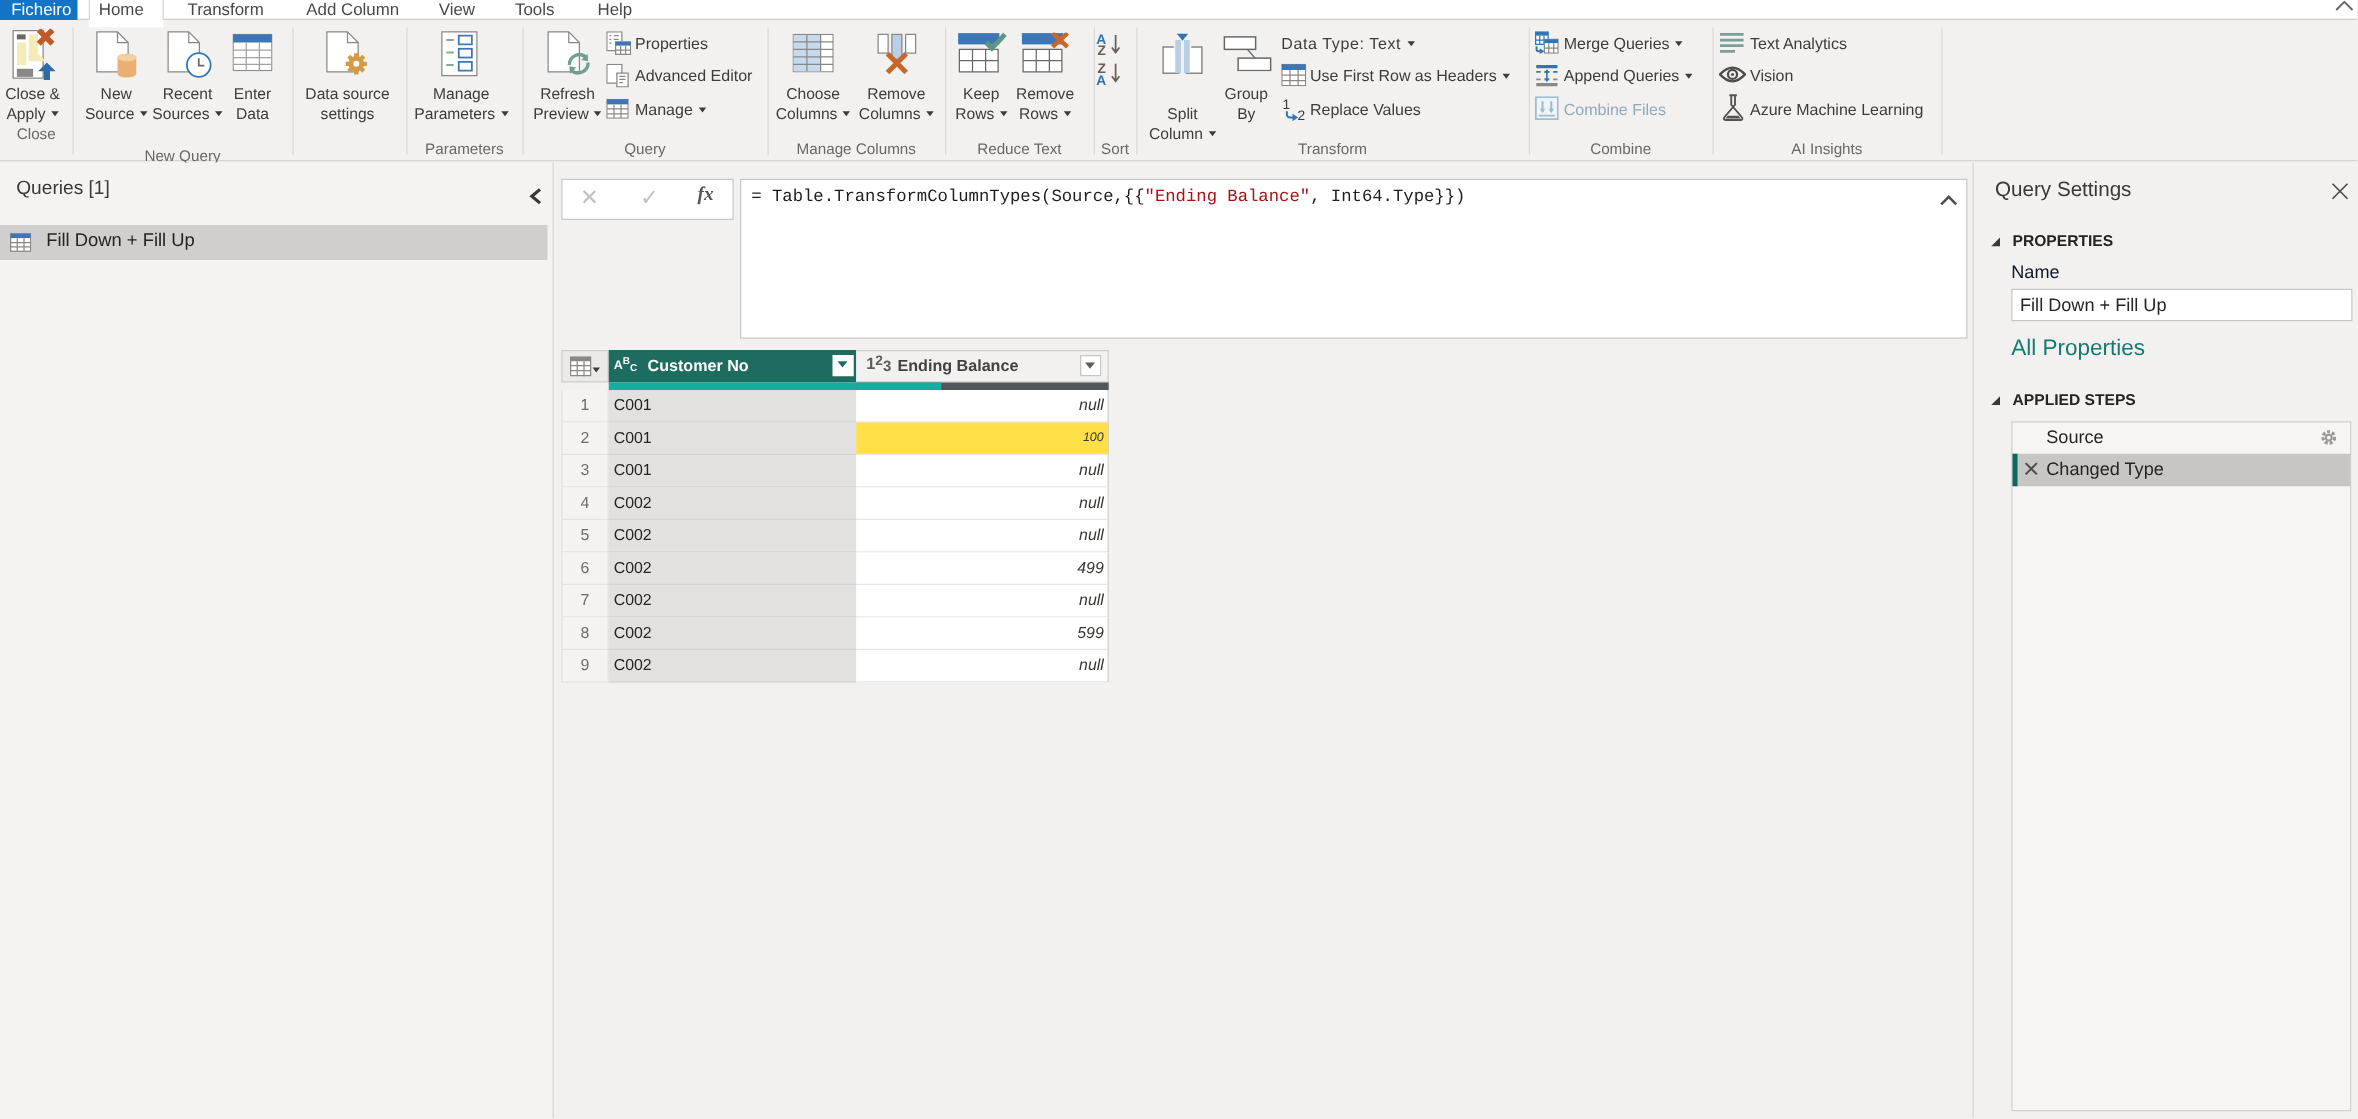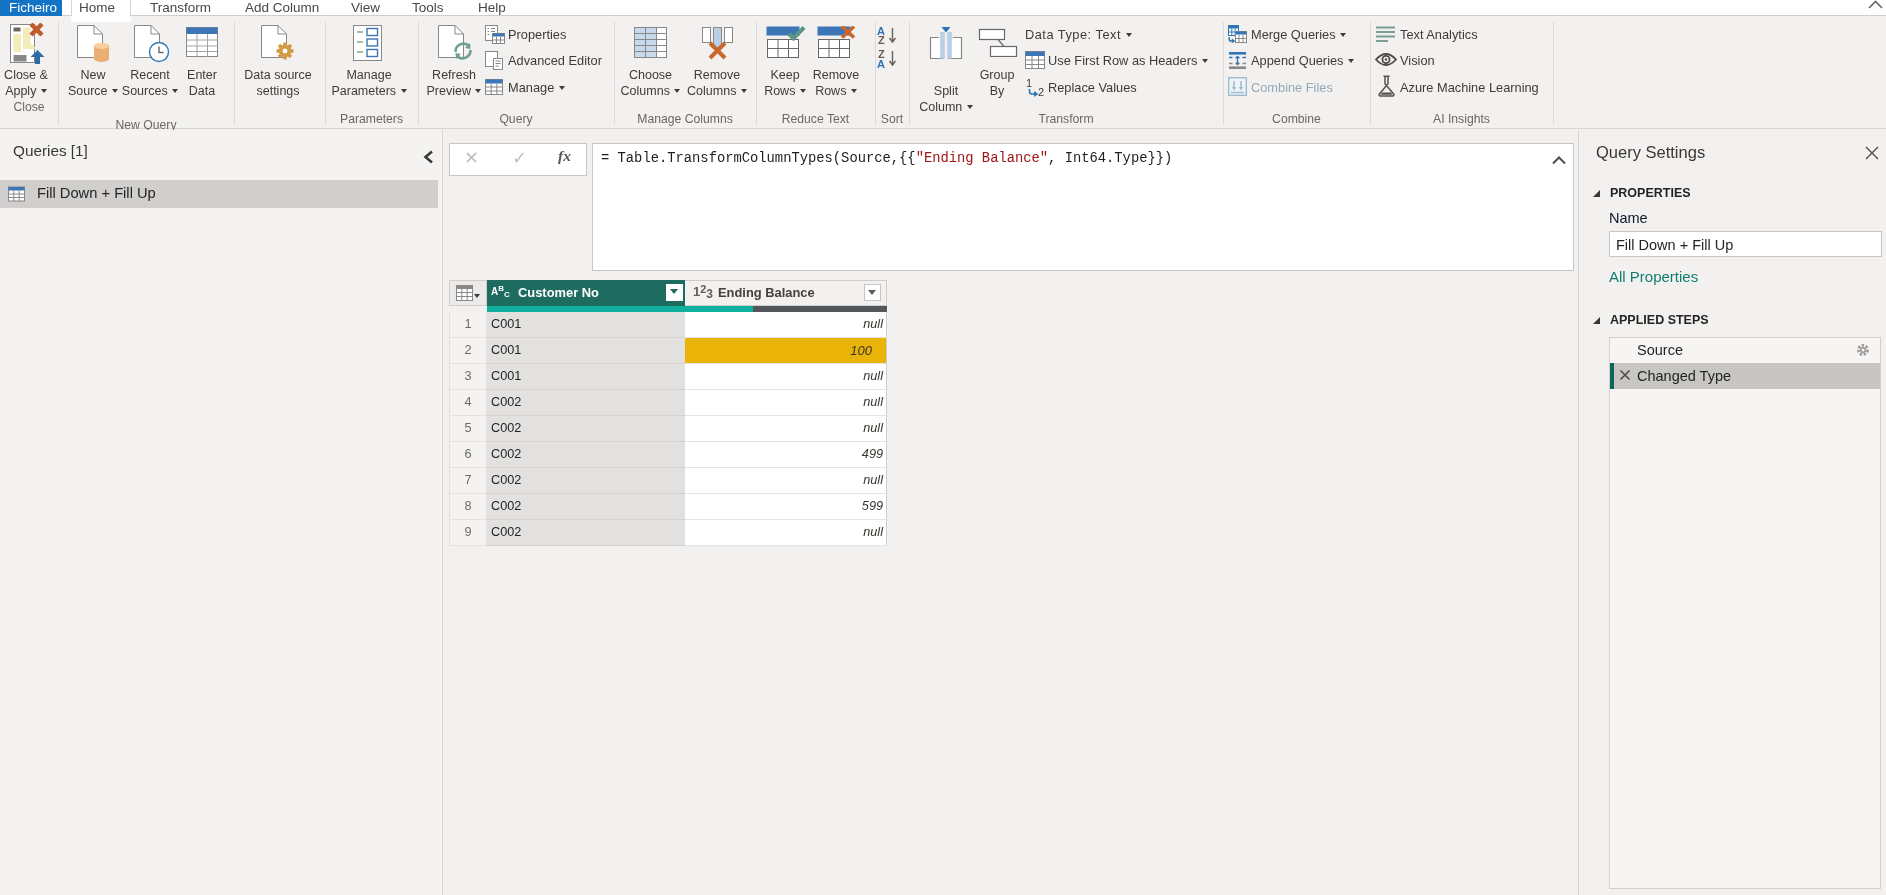--- a/index.html
+++ b/index.html
@@ -329,21 +329,21 @@
 <div class="abs" style="left:868px;top:290px;width:0;height:0;border-left:4.5px solid transparent;border-right:4.5px solid transparent;border-top:5.5px solid #605d5b;"></div>
 
 <div class="abs" style="left:487px;top:306px;width:198px;height:6px;background:#0fb09d;"></div>
 <div class="abs" style="left:685px;top:306px;width:202px;height:6px;background:#54575a;"></div>
 <div class="abs" style="left:685px;top:306px;width:68px;height:6px;background:#0fb09d;"></div>
 <div class="cell" style="left:449px;top:312px;width:38px;height:26px;background:#f4f3f2;border:1px solid #e3e2e1;border-top:none;color:#6d6b68;font-size:12.7px;text-align:center;line-height:25px;">1</div>
 <div class="cell" style="left:487px;top:312px;width:198px;height:26px;background:#e2e1e0;border-bottom:1px solid #d4d3d2;color:#252423;font-size:12.7px;line-height:25px;padding-left:4px;">C001</div>
 <div class="cell" style="left:685px;top:312px;width:202px;height:26px;background:#ffffff;border-bottom:1px solid #e6e5e4;border-right:1px solid #d0cecd;color:#37352f;font-size:12.7px;font-style:italic;text-align:right;line-height:25px;padding-right:3px;">null</div>
 <div class="cell" style="left:449px;top:338px;width:38px;height:26px;background:#f4f3f2;border:1px solid #e3e2e1;border-top:none;color:#6d6b68;font-size:12.7px;text-align:center;line-height:25px;">2</div>
 <div class="cell" style="left:487px;top:338px;width:198px;height:26px;background:#e2e1e0;border-bottom:1px solid #d4d3d2;color:#252423;font-size:12.7px;line-height:25px;padding-left:4px;">C001</div>
-<div class="cell" style="left:685px;top:338px;width:202px;height:26px;background:#eab308;border-bottom:1px solid #e6e5e4;border-right:1px solid #d0cecd;color:#37352f;font-size:13px;font-style:italic;text-align:right;line-height:25px;padding-right:14px;">100</div>
+<div class="cell" style="left:685px;top:338px;width:202px;height:26px;background:#fde047;border-bottom:1px solid #e6e5e4;border-right:1px solid #d0cecd;color:#37352f;font-size:10px;font-style:italic;text-align:right;line-height:25px;padding-right:3px;">100</div>
 <div class="cell" style="left:449px;top:364px;width:38px;height:26px;background:#f4f3f2;border:1px solid #e3e2e1;border-top:none;color:#6d6b68;font-size:12.7px;text-align:center;line-height:25px;">3</div>
 <div class="cell" style="left:487px;top:364px;width:198px;height:26px;background:#e2e1e0;border-bottom:1px solid #d4d3d2;color:#252423;font-size:12.7px;line-height:25px;padding-left:4px;">C001</div>
 <div class="cell" style="left:685px;top:364px;width:202px;height:26px;background:#ffffff;border-bottom:1px solid #e6e5e4;border-right:1px solid #d0cecd;color:#37352f;font-size:12.7px;font-style:italic;text-align:right;line-height:25px;padding-right:3px;">null</div>
 <div class="cell" style="left:449px;top:390px;width:38px;height:26px;background:#f4f3f2;border:1px solid #e3e2e1;border-top:none;color:#6d6b68;font-size:12.7px;text-align:center;line-height:25px;">4</div>
 <div class="cell" style="left:487px;top:390px;width:198px;height:26px;background:#e2e1e0;border-bottom:1px solid #d4d3d2;color:#252423;font-size:12.7px;line-height:25px;padding-left:4px;">C002</div>
 <div class="cell" style="left:685px;top:390px;width:202px;height:26px;background:#ffffff;border-bottom:1px solid #e6e5e4;border-right:1px solid #d0cecd;color:#37352f;font-size:12.7px;font-style:italic;text-align:right;line-height:25px;padding-right:3px;">null</div>
 <div class="cell" style="left:449px;top:416px;width:38px;height:26px;background:#f4f3f2;border:1px solid #e3e2e1;border-top:none;color:#6d6b68;font-size:12.7px;text-align:center;line-height:25px;">5</div>
 <div class="cell" style="left:487px;top:416px;width:198px;height:26px;background:#e2e1e0;border-bottom:1px solid #d4d3d2;color:#252423;font-size:12.7px;line-height:25px;padding-left:4px;">C002</div>
 <div class="cell" style="left:685px;top:416px;width:202px;height:26px;background:#ffffff;border-bottom:1px solid #e6e5e4;border-right:1px solid #d0cecd;color:#37352f;font-size:12.7px;font-style:italic;text-align:right;line-height:25px;padding-right:3px;">null</div>
 <div class="cell" style="left:449px;top:442px;width:38px;height:26px;background:#f4f3f2;border:1px solid #e3e2e1;border-top:none;color:#6d6b68;font-size:12.7px;text-align:center;line-height:25px;">6</div>
@@ -364,21 +364,21 @@
 <svg class="abs" style="left:1864px;top:145px;" width="16" height="16" viewBox="0 0 16 16">
     <path d="M2 2 L14 14 M14 2 L2 14" stroke="#4f4d4b" stroke-width="1.4"></path>
   </svg>
 <svg class="abs" style="left:1592px;top:189px;" width="9" height="9" viewBox="0 0 9 9">
     <path d="M8 1 L8 8 L1 8 Z" fill="#3a3836"></path>
   </svg>
 <div class="abs" style="left:1610px;top:186px;font-size:12.5px;font-weight:bold;color:#252423;">PROPERTIES</div>
 <div class="abs" style="left:1609px;top:210px;font-size:14.5px;color:#0f172a;">Name</div>
 <div class="abs" style="left:1609px;top:231px;width:273px;height:26px;background:#ffffff;border:1px solid #c8c6c4;"></div>
 <div class="abs" style="left:1616px;top:237px;font-size:14.5px;color:#252423;">Fill Down + Fill Up</div>
-<div class="abs" style="left:1609px;top:268px;font-size:15px;color:#117c6f;">All Properties</div>
+<div class="abs" style="left:1609px;top:268px;font-size:18px;color:#117c6f;">All Properties</div>
 <svg class="abs" style="left:1592px;top:316px;" width="9" height="9" viewBox="0 0 9 9">
     <path d="M8 1 L8 8 L1 8 Z" fill="#3a3836"></path>
   </svg>
 <div class="abs" style="left:1610px;top:313px;font-size:12.5px;font-weight:bold;color:#252423;">APPLIED STEPS</div>
 <div class="abs" style="left:1609px;top:337px;width:272px;height:552px;background:#f6f5f4;border:1px solid #d2d0ce;"></div>
 <div class="abs rowtxt" style="left:1637px;top:342px;font-size:14.5px;color:#252423;">Source</div>
 <svg class="abs" style="left:1856px;top:343px;" width="14" height="14" viewBox="0 0 14 14">
   <circle cx="7" cy="7" r="4.6" fill="none" stroke="#9b9997" stroke-width="2.6" stroke-dasharray="2.4 1.55"></circle>
   <circle cx="7" cy="7" r="3.1" fill="#9b9997"></circle>
   <circle cx="7" cy="7" r="1.5" fill="#f6f5f4"></circle>

